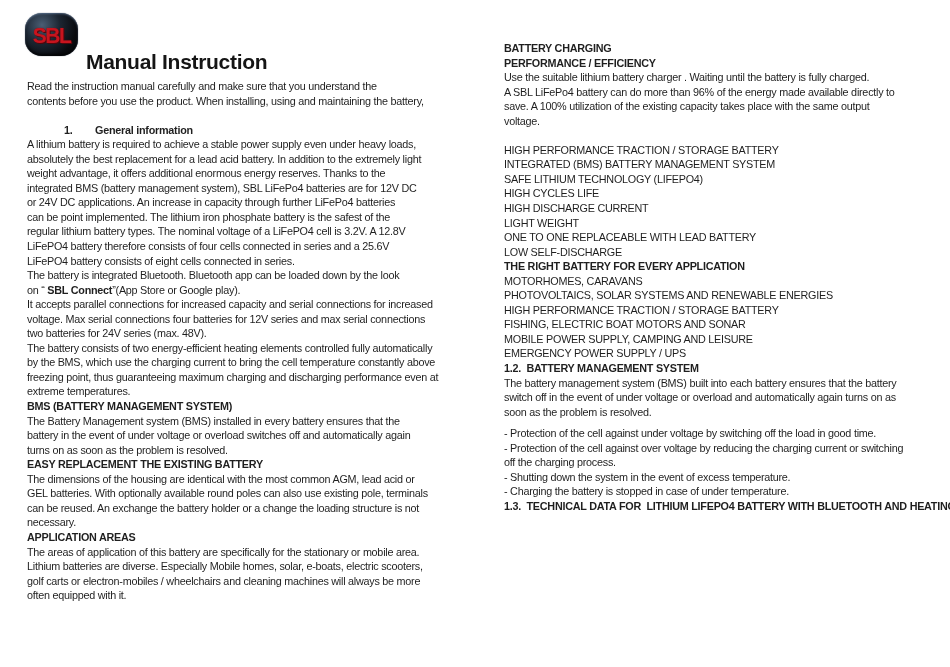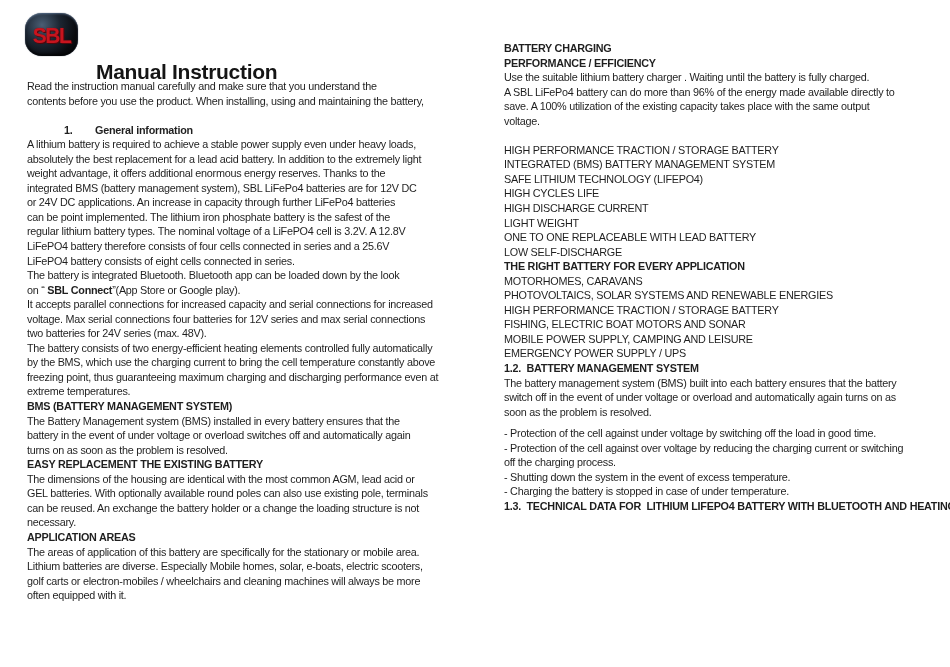--- a/index.html
+++ b/index.html
@@ -40,21 +40,21 @@
     font-size: 21px;
     letter-spacing: -1.5px;
     color: #c8141e;
     text-shadow: 1px 1px 0 #50070c, 0 0 1px #7a0d12;
     transform: scaleY(1.08);
   }
   .title {
     position: absolute;
     left: 86px;
     top: 50px;
-    margin: 10px;
+    margin: 0;
     font-size: 21px;
     font-weight: 700;
     letter-spacing: -0.3px;
     color: #151515;
     white-space: pre;
   }
   .col {
     position: absolute;
   }
   #left-col  { left: 27px;  top: 79px; width: 458px; }

